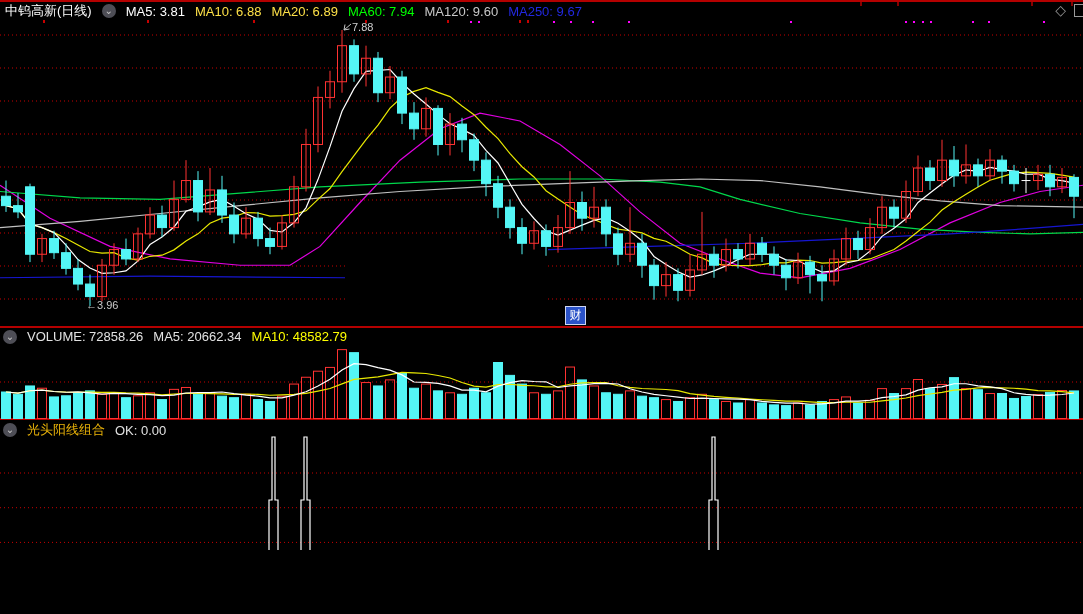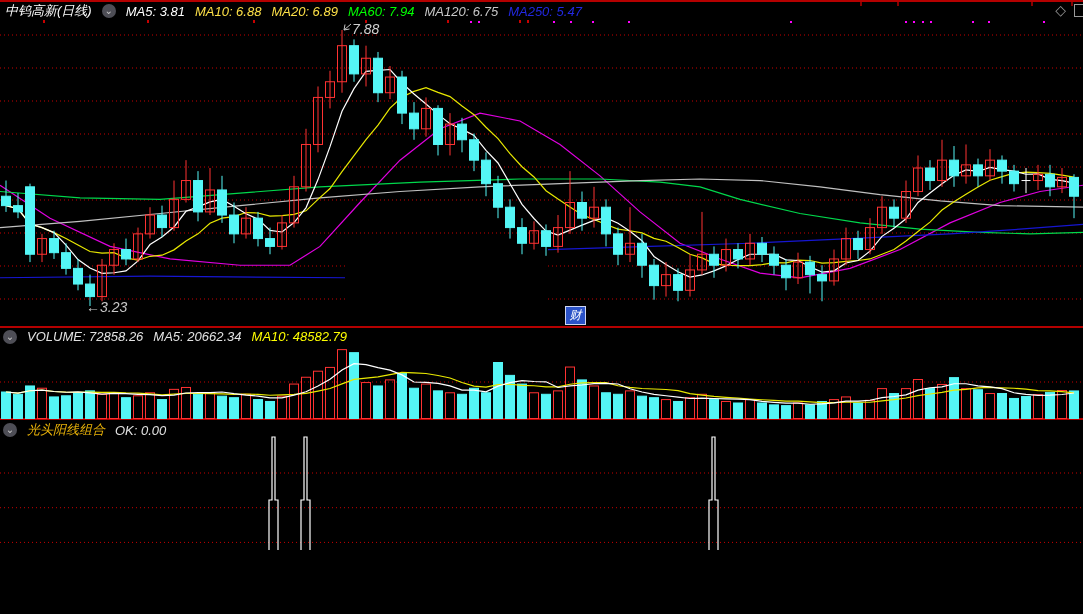--- a/index.html
+++ b/index.html
@@ -1,46 +1,46 @@
 <!DOCTYPE html>
 <html><head>
 <meta charset="utf-8">
 <style>
   html,body{margin:0;padding:0;background:#000;}
   #app{position:relative;width:1083px;height:550px;background:#000;overflow:hidden;
-       font-family:"Liberation Sans","DejaVu Sans",sans-serif;font-style:italic;}
+       font-family:"Liberation Sans","DejaVu Sans",sans-serif;}
   .hdr-row{position:absolute;display:flex;align-items:center;gap:10px;font-size:13px;
            white-space:nowrap;z-index:4;}
   .chev{display:inline-flex;align-items:center;justify-content:center;width:14px;height:14px;
         border-radius:50%;background:#4e4e56;color:#c9c9c9;font-size:10px;line-height:1;}
   .title{color:#fff;}
   .lbl{letter-spacing:0;}
   .tr-icons{position:absolute;top:2px;right:4px;display:flex;gap:8px;z-index:5;color:#9a9a9a;
             font-size:14px;align-items:center;}
   .sq{width:11px;height:11px;border:1px solid #9a9a9a;margin-right:-8px;}
   svg{position:absolute;left:0;top:0;z-index:1;}
   .panel{position:absolute;left:0;width:1083px;z-index:2;}
-  .anno{position:absolute;z-index:3;font-size:14px;color:#c8c8c8;}
+  .anno{position:absolute;z-index:3;font-size:11px;color:#c8c8c8;}
   .wm{position:absolute;z-index:3;width:19px;height:17px;background:#2a52c8;border:1px solid #cdd6f2;
       color:#fff;font-size:12px;line-height:16px;text-align:center;}
 </style>
 </head>
 <body>
 
 <div id="app">
 
   <div class="hdr-row" style="left:5px;top:2px;">
     <span class="title lbl">中钨高新(日线)</span>
     <span class="chev">⌄</span>
     <span class="lbl" style="color:#ffffff">MA5: 3.81</span>
     <span class="lbl" style="color:#fde047">MA10: 6.88</span>
     <span class="lbl" style="color:#fde047">MA20: 6.89</span>
     <span class="lbl" style="color:#00ff00">MA60: 7.94</span>
-    <span class="lbl" style="color:#c8c8c8">MA120: 6.75</span>
-    <span class="lbl" style="color:#2228e0">MA250: 5.47</span>
+    <span class="lbl" style="color:#c8c8c8">MA120: 9.60</span>
+    <span class="lbl" style="color:#2228e0">MA250: 9.67</span>
   </div>
   <div class="tr-icons">
     <span>◇</span>
     <span class="sq"></span>
   </div>
 
   <svg id="chart" width="1083" height="614">
       <line x1="0" y1="35" x2="1083" y2="35" stroke="#c80000" stroke-width="1" stroke-dasharray="1 3"></line>
       <line x1="0" y1="68" x2="1083" y2="68" stroke="#c80000" stroke-width="1" stroke-dasharray="1 3"></line>
       <line x1="0" y1="101" x2="1083" y2="101" stroke="#c80000" stroke-width="1" stroke-dasharray="1 3"></line>
@@ -381,15 +381,15 @@
     <span class="lbl" style="color:#ffff00">MA10: 48582.79</span>
   </div>
 
   <div class="hdr-row" style="left:3px;top:421px;">
     <span class="chev">⌄</span>
     <span class="lbl" style="color:#eab308">光头阳线组合</span>
     <span class="lbl" style="color:#e2e2e2">OK: 0.00</span>
   </div>
 
   <div class="anno" style="left:352px;top:21px;color:#d0d0d0;">7.88</div>
-  <div class="anno" style="left:86px;top:299px;">←3.23</div>
+  <div class="anno" style="left:86px;top:299px;">←3.96</div>
   <div class="wm" style="left:565px;top:306px;">财</div>
 </div>
 
 </body></html>

